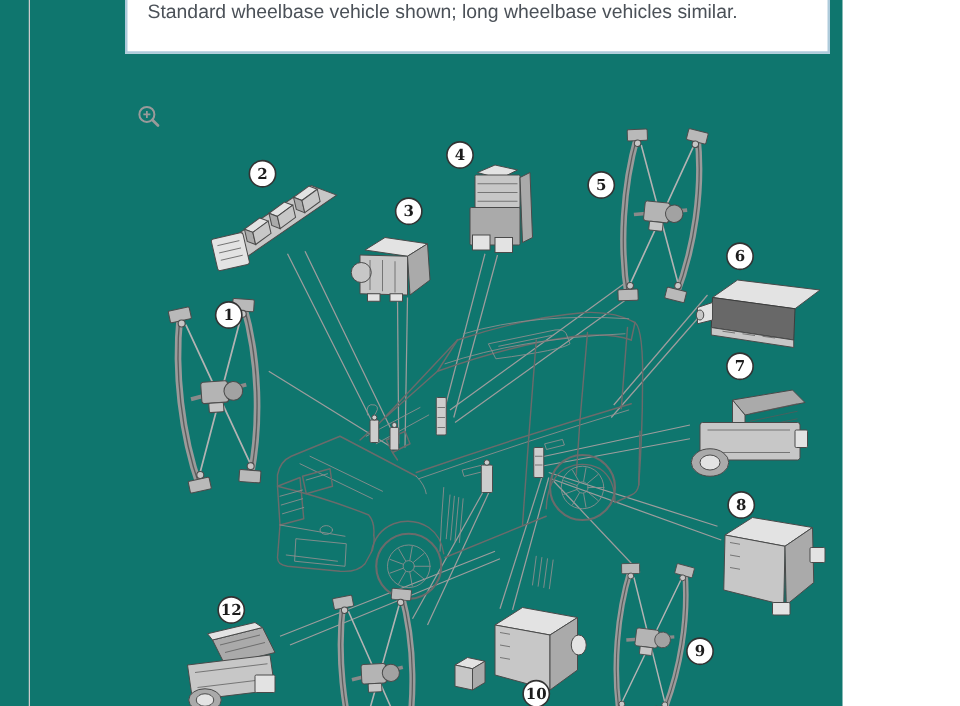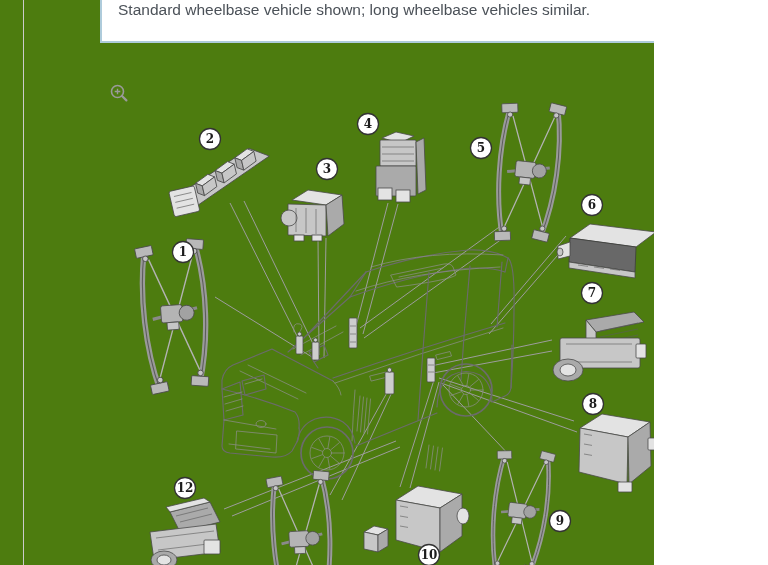--- a/index.html
+++ b/index.html
@@ -1,17 +1,17 @@
 <!DOCTYPE html>
 <html><head>
 <meta charset="utf-8">
 <style>
   html,body{margin:0;padding:0;background:#fff;}
-  .stage{position:relative;width:654px;height:565px;background:#4d7c0f;overflow:hidden;
-         font-family:"Liberation Sans",sans-serif;}
+  .stage{position:relative;width:654px;height:565px;background:#0f766e;overflow:hidden;
+         font-family:"Liberation Sans",sans-serif;padding-left:20px;}
   .vdivider{position:absolute;top:0;bottom:0;width:1px;background:#cbcbcb;}
   .note-box{position:absolute;left:100px;top:-17px;width:564px;height:60px;
             border:2px solid #aecbdb;background:#fff;box-sizing:border-box;
             padding:15px 16px 0 16px;}
   .note-text{font-size:15.5px;line-height:20px;color:#4b5158;}
   .zoom-btn{position:absolute;left:108px;top:82px;width:22px;height:22px;cursor:pointer;}
   .diagram-svg{position:absolute;left:0;top:0;}
 
   
   .cl{fill:none;stroke:#6b6b6b;stroke-width:1.15;stroke-linecap:round;stroke-linejoin:round;}

